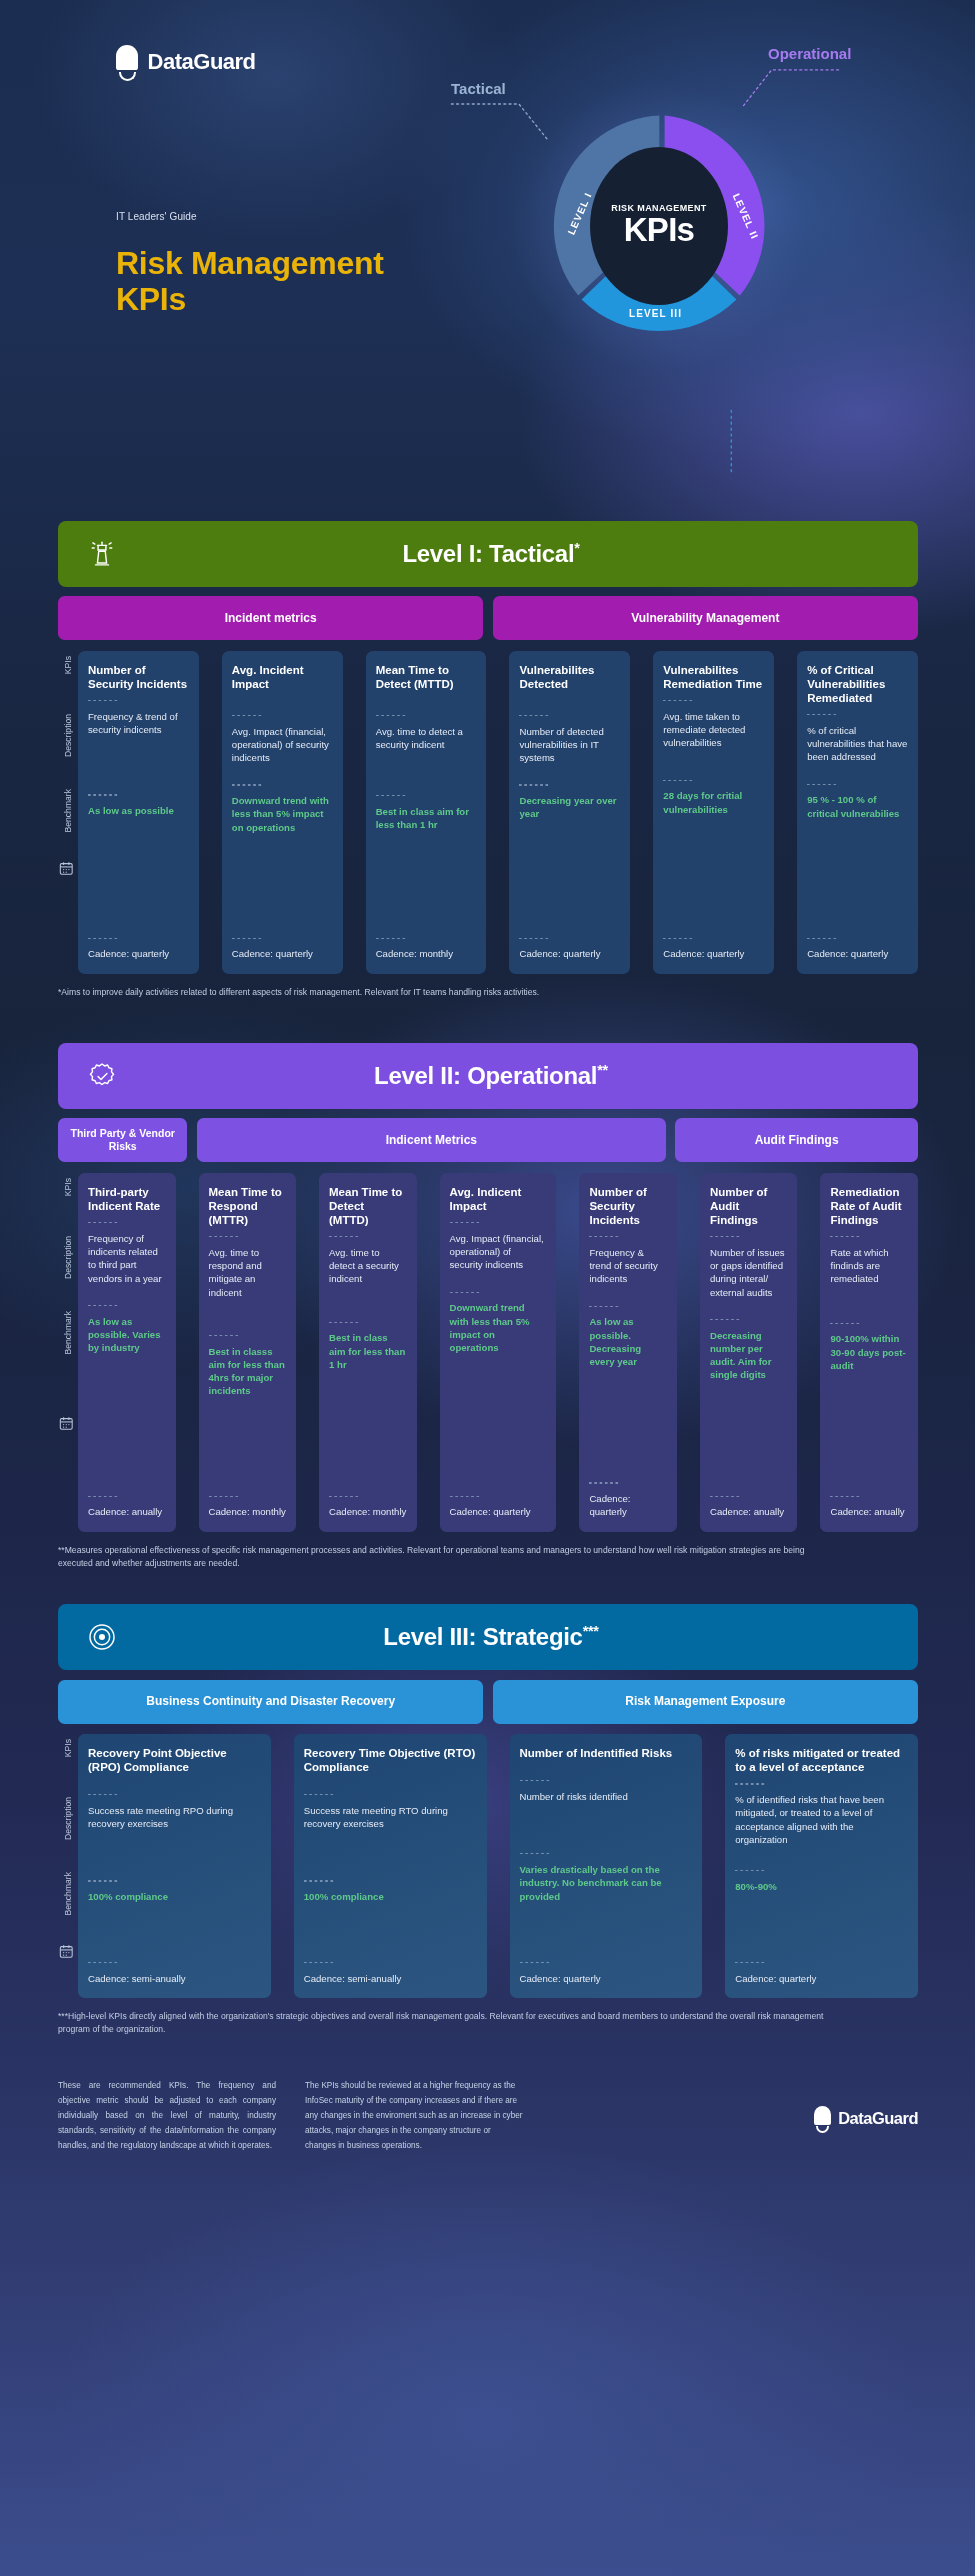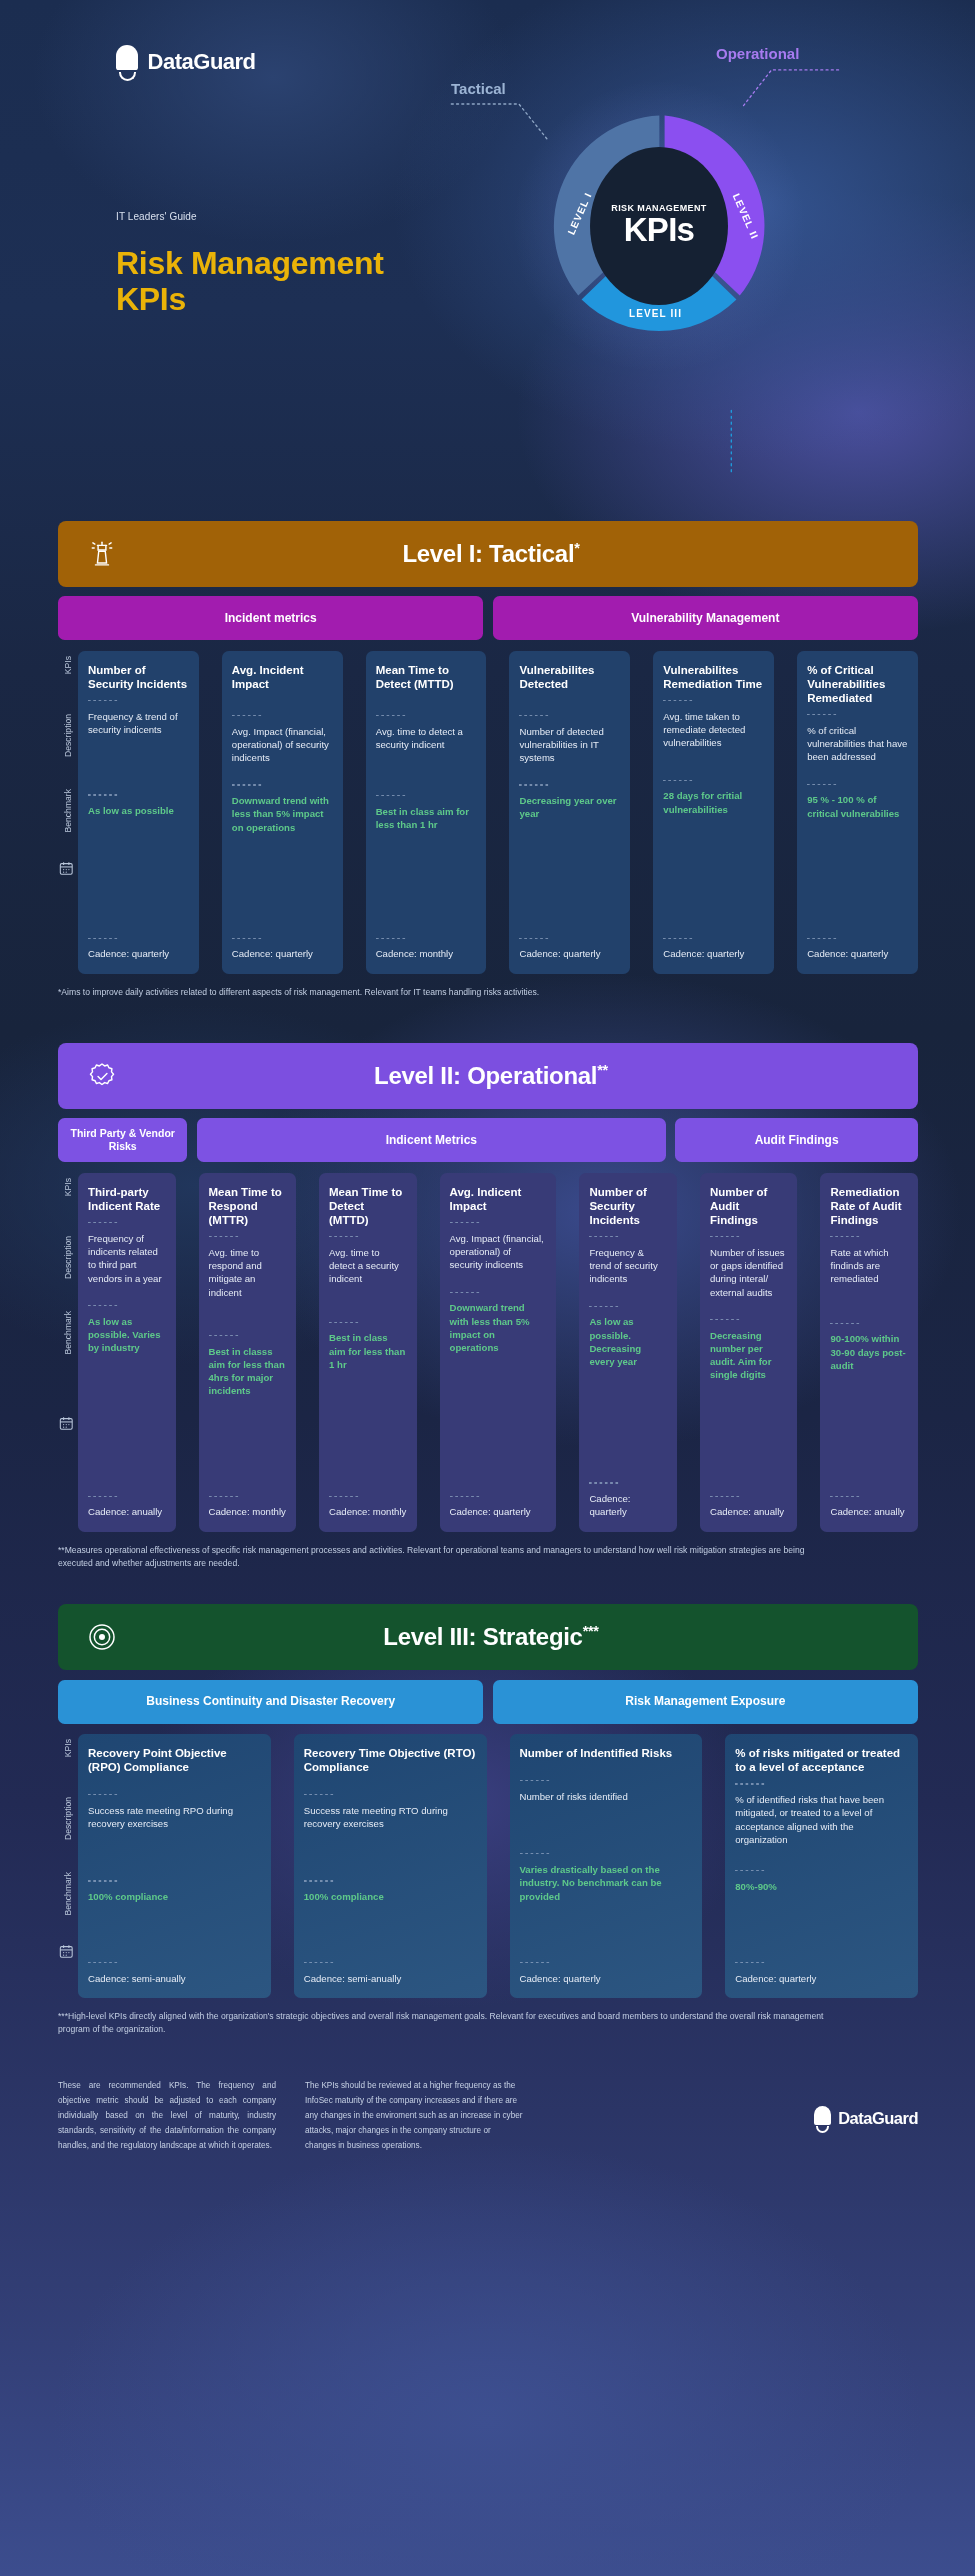--- a/index.html
+++ b/index.html
@@ -53,21 +53,21 @@
     background: #152133; display: flex; flex-direction: column; align-items: center; justify-content: center; }
   .core-kicker { font-size: 9px; font-weight: 700; letter-spacing: 0.4px; color: #fff; }
   .core-big { font-size: 33px; font-weight: 800; letter-spacing: -0.7px; color: #fff; margin-top: -1.3px; }
   .arc-label { position: absolute; font-size: 10px; font-weight: 700; letter-spacing: 1.1px; color: #fff;
     white-space: nowrap; }
   .arc-l1 { left: 14.5px; top: 99px; transform: rotate(-66deg); }
   .arc-l2 { left: 179px; top: 102px; transform: rotate(66deg); }
   .arc-l3 { left: 87px; top: 199px; }
 
   .cal-tactical { position: absolute; left: 393px; top: 80px; font-size: 15px; font-weight: 700; color: #9cb4d4; }
-  .cal-operational { position: absolute; left: 658px; top: 45px; font-size: 15px; font-weight: 700; color: #a77bf0; }
+  .cal-operational { position: absolute; left: 710px; top: 45px; font-size: 15px; font-weight: 700; color: #a77bf0; }
   .cal-strategic { position: absolute; left: 629px; top: 477px; font-size: 15px; font-weight: 700; color: #1e9fe0; margin-top: 48px; }
   .lead { position: absolute; }
   .lead svg { display: block; }
 
   
   .level { position: relative; margin-bottom: 0; }
   .level-banner { border-radius: 8px; height: 66px; display: flex; align-items: center;
     padding: 0 28px; gap: 25px; }
   .level-banner .icon { flex: none; width: 32px; height: 32px; display: flex; align-items: center; justify-content: center; }
   .level-banner .title { flex: 1; text-align: center; font-size: 24px; font-weight: 700; letter-spacing: -0.3px;
@@ -95,29 +95,29 @@
     background-image: linear-gradient(90deg, currentColor 50%, transparent 50%);
     background-size: 5.3px 1.3px; color: #8fa4c2; opacity: .75; }
   .c-desc { font-size: 9.6px; line-height: 1.38; color: #e6ecf6; }
   .c-bench { font-size: 9.6px; line-height: 1.38; font-weight: 700; color: #5ec98a; }
   .c-cad { font-size: 9.6px; line-height: 1.38; color: #e6ecf6; }
   .spacer { flex: 1; }
 
   .foot-note { font-size: 8.6px; line-height: 1.55; color: #c3cfe3; margin-top: 12px; max-width: 778px; }
 
   
-  .lv1 .level-banner { background: #a16207; }
+  .lv1 .level-banner { background: #4d7c0f; }
   .lv1 .cat-pill { background: #a21caf; }
   .lv1 .card { background: #22416b; }
   
   .lv2 .level-banner { background: #7c4fe0; }
   .lv2 .cat-pill { background: #7d52e3; }
   .lv2 .card { background: #383b77; }
   
-  .lv3 .level-banner { background: #14532d; }
+  .lv3 .level-banner { background: #0369a1; }
   .lv3 .cat-pill { background: #2a92d6; }
   .lv3 .card { background: linear-gradient(160deg,#1f4672 0%, #2c5681 100%); }
 
   
   .footer { display: flex; align-items: flex-start; gap: 29px; padding-top: 41px; }
   .footer-col { width: 218px; font-size: 8.2px; line-height: 1.85; color: #c8d3e6; text-align: justify; }
   .footer-logo { margin-left: auto; display: flex; align-items: center; gap: 7.3px; padding-top: 28px; }
   .footer-logo .logo-mark { width: 17px; height: 26px; }
   .footer-logo .logo-mark .cap { width: 17px; height: 19px; border-radius: 8.6px 8.6px 2px 2px; }
   .footer-logo .logo-mark .foot { top: 20.4px; left: 2px; width: 13px; height: 7.3px; border-width: 2px; }

